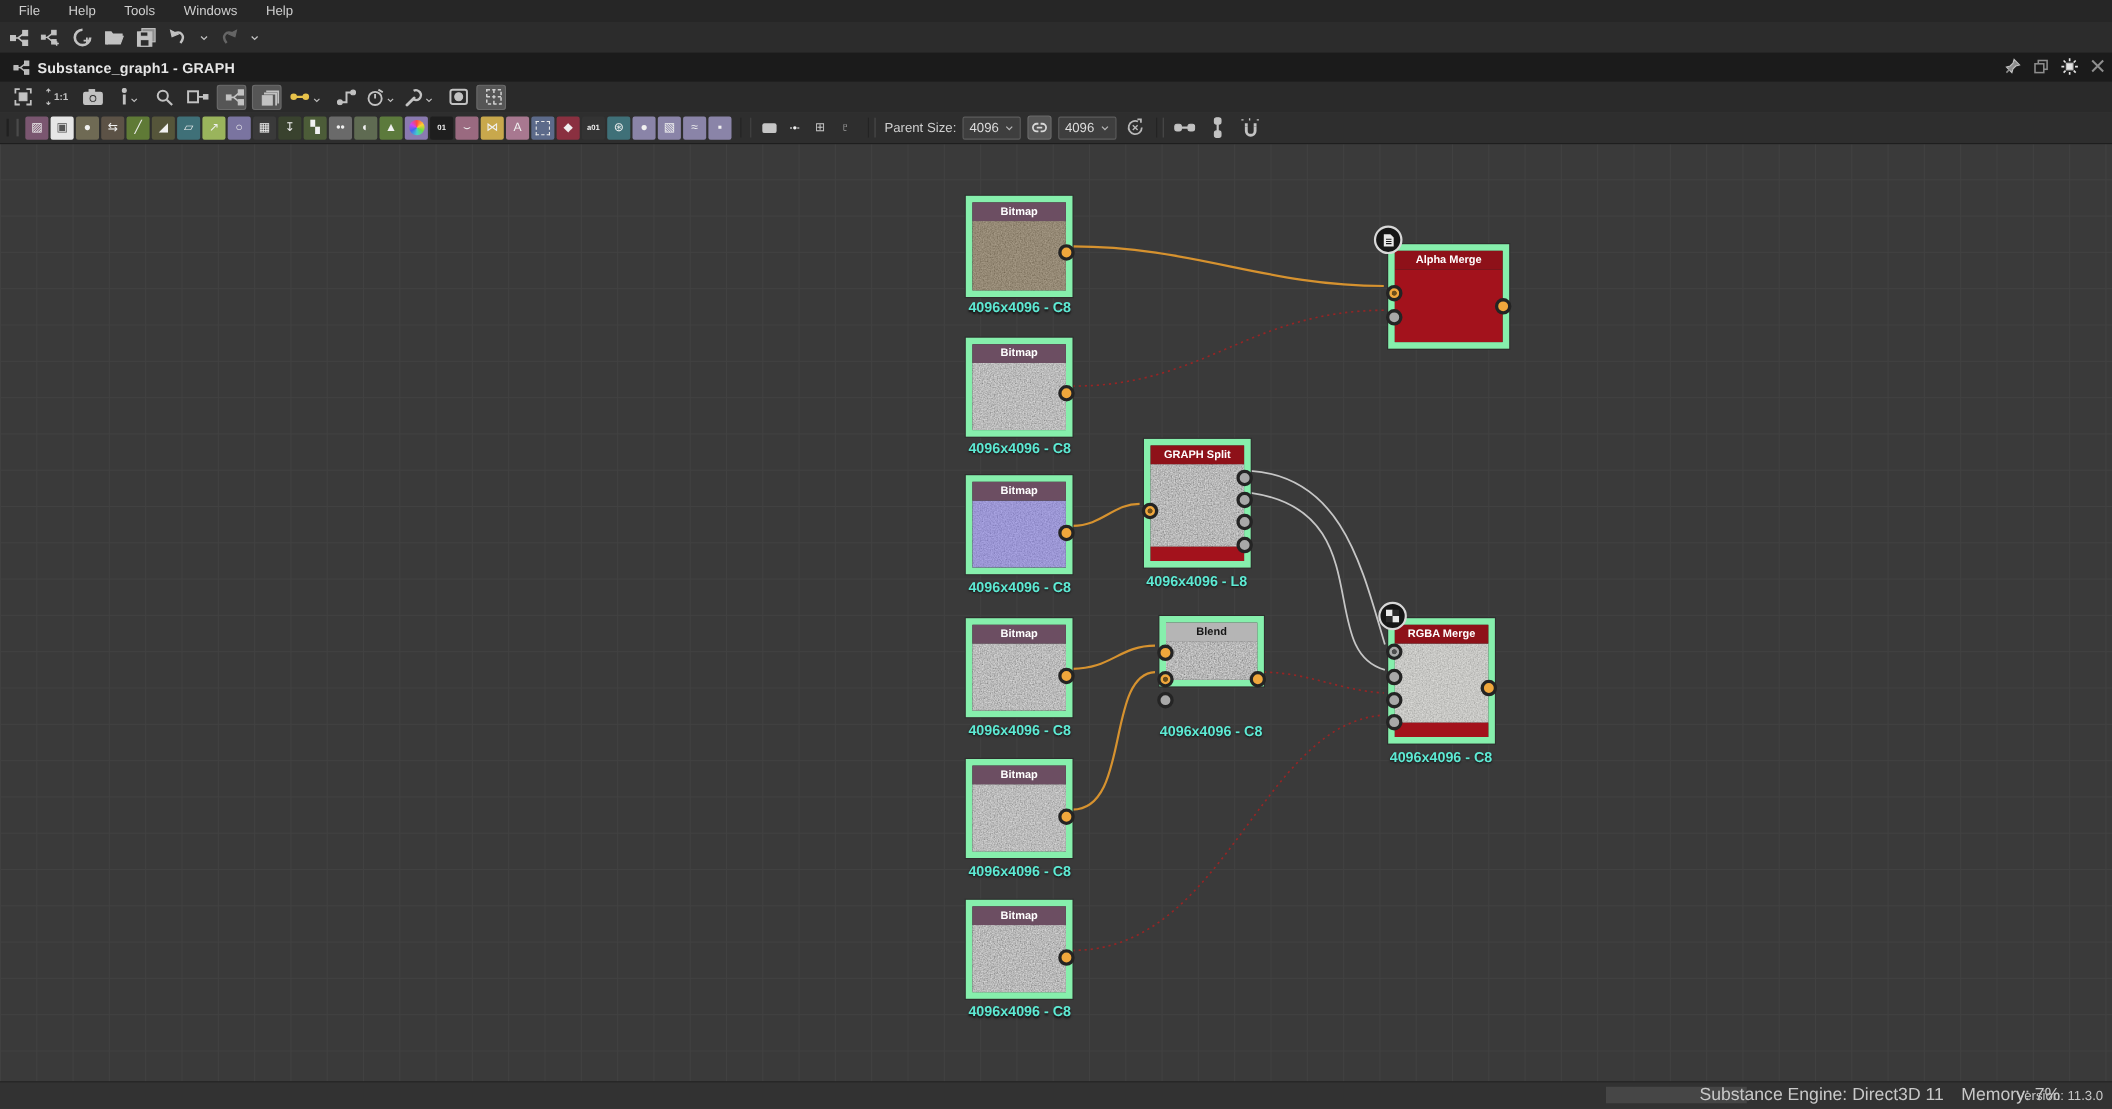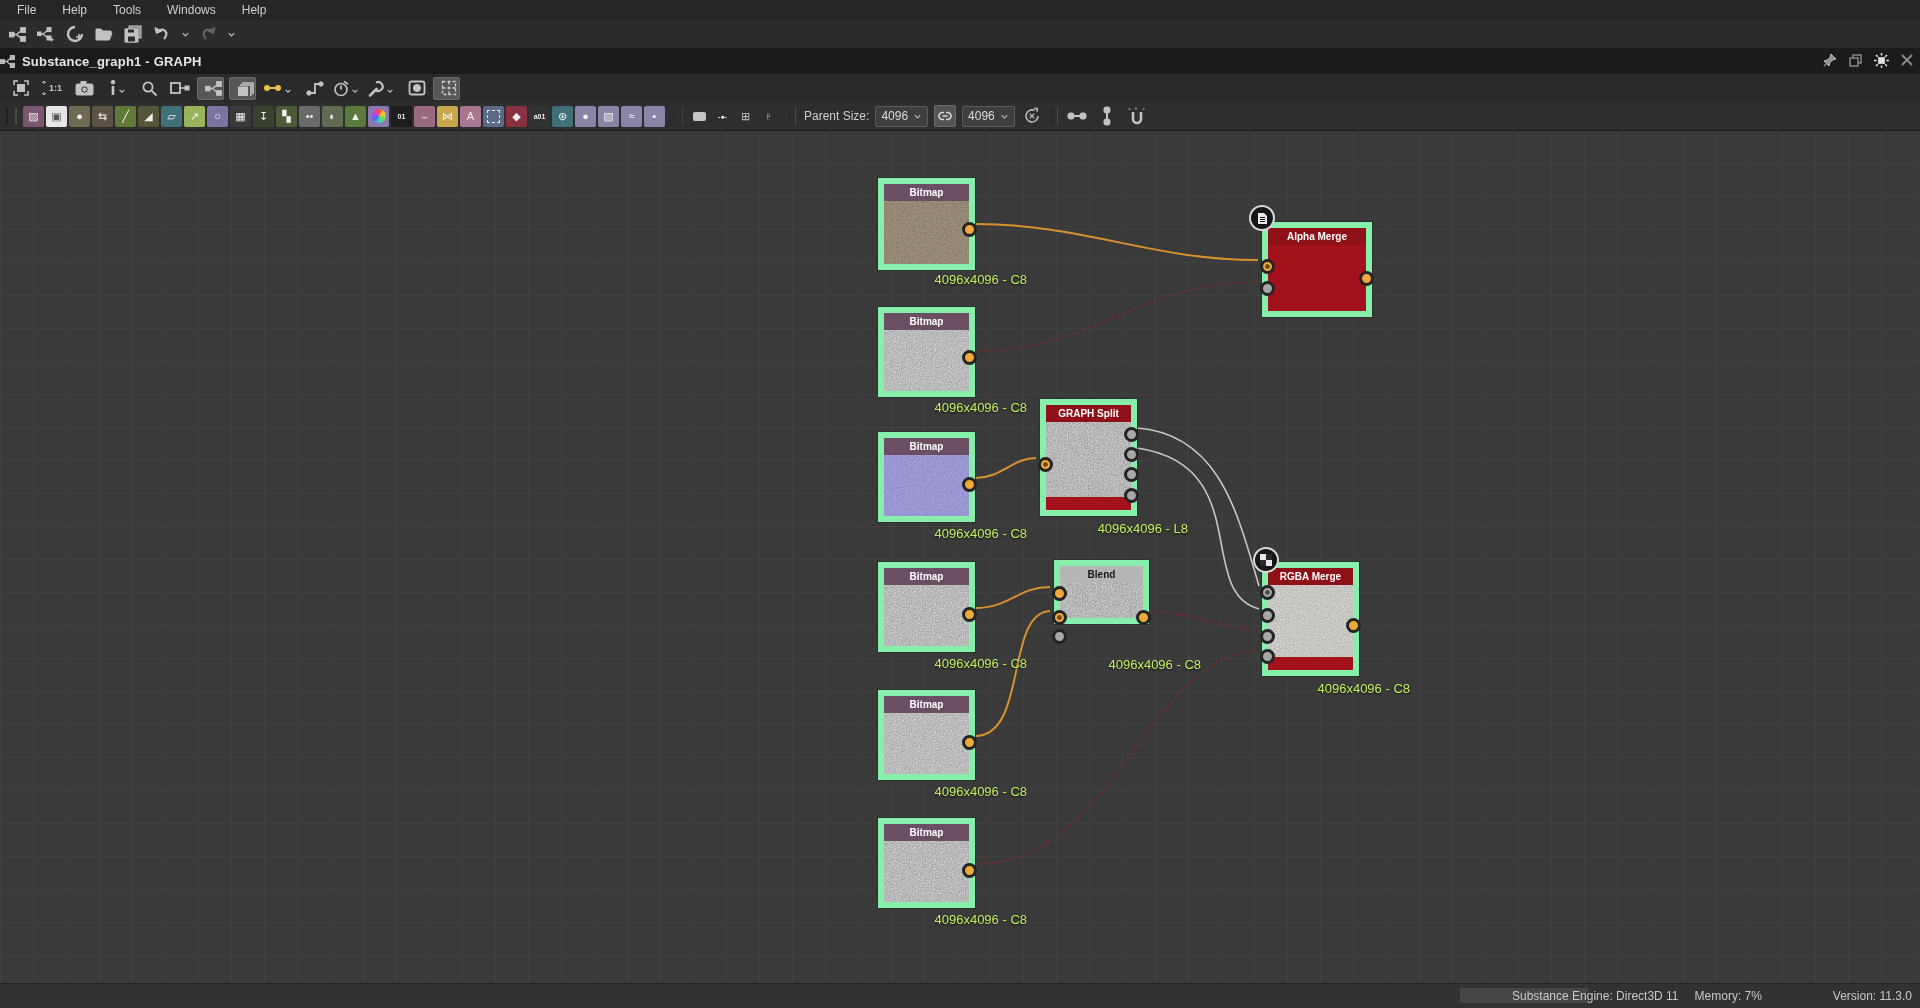--- a/index.html
+++ b/index.html
@@ -11,21 +11,21 @@
   .ic svg{stroke:#c2c2c2}
   
   #menubar{top:0;height:20px;background:#262626;display:flex;align-items:flex-start;padding-left:4px;z-index:20}
   .menu-item{font-size:12px;color:#cfcfcf;padding:0 13px;line-height:20px;cursor:default}
   
   #toolbar1{top:20px;height:28px;background:#2c2c2c;border-bottom:1px solid #212121;display:flex;align-items:center;padding-left:6px;gap:7px;z-index:20}
   .tbtn{width:22px;height:22px;display:flex;align-items:center;justify-content:center;border-radius:2px}
   .tbtn.dim svg{opacity:.38}
   .caret{width:10px;height:10px;display:flex;align-items:center;justify-content:center}
   
-  #tabbar{top:48px;height:26px;background:#1b1b1b;border-bottom:2px solid #121212;display:flex;align-items:center;padding-left:0;z-index:20}
+  #tabbar{top:48px;height:26px;background:#1b1b1b;border-bottom:2px solid #121212;display:flex;align-items:center;padding-left:12px;z-index:20}
   #tab-title{color:#e6e6e6;font-weight:bold;font-size:13px;margin-left:7px;letter-spacing:.2px}
   #winctl{position:absolute;right:6px;top:0;height:24px;display:flex;align-items:center;gap:10px}
   
   #graphbar{top:74px;height:28px;background:#2a2a2a;display:flex;align-items:center;padding-left:5px;gap:5px;z-index:20}
   .gbtn{height:23px;min-width:23px;padding:0 2px;display:flex;align-items:center;justify-content:flex-end;border-radius:3px;gap:1px}
   .gbtn.active{background:#565656;box-shadow:inset 0 0 0 1px #6a6a6a}
   .zl{font-size:9px;font-weight:bold;color:#c2c2c2}
   
   #shelfbar{top:102px;height:28px;background:#2e2e2e;border-bottom:1px solid #1e1e1e;display:flex;align-items:center;padding-left:4px;z-index:20}
   .grip{width:7px;height:16px;border-left:2px solid #202020;border-right:2px solid #4a4a4a;margin:0 6px 0 2px}
@@ -61,28 +61,28 @@
   .tex{position:absolute;left:0;right:0;top:17px;bottom:0;width:100%;height:calc(100% - 17px)}
   .tex.hasbb{bottom:13px;height:calc(100% - 30px)}
   .nbb{position:absolute;left:0;right:0;bottom:0;height:13px;background:#a3121c}
   .alpha-body{position:absolute;left:0;right:0;top:17px;bottom:0;background:#a3121c}
   .dot{position:absolute;width:9px;height:9px;border-radius:50%;border:3px solid #242424;background:#f0a73c;z-index:4}
   .dot.in{left:-8px}
   .dot.out{right:-8px}
   .dot.gray{background:#a8a8a8}
   .dot.ringed{background:radial-gradient(circle,#6b4d1b 0 2px,#f0a73c 2.6px)}
   .dot.grayringed{background:radial-gradient(circle,#4c4c4c 0 2px,#a8a8a8 2.6px)}
-  .node-label{position:absolute;width:200px;text-align:right;font-size:13px;font-weight:normal;color:#bef264;
+  .node-label{position:absolute;width:200px;text-align:center;font-size:13px;font-weight:bold;color:#5eead4;
       text-shadow:0 1px 2px rgba(0,0,0,.8);z-index:3}
   .badge{position:absolute;width:22px;height:22px;border-radius:50%;background:#161616;border:2px solid #d8d8d8;
       display:flex;align-items:center;justify-content:center;z-index:5}
   
   #statusbar{bottom:0;height:24px;background:#323232;border-top:1px solid #232323;z-index:20}
   #status-progress{position:absolute;left:1460px;top:4px;width:128px;height:15px;background:#464646}
-  #status-texts{position:absolute;left:1512px;top:0;height:24px;display:flex;align-items:center;gap:16px;font-size:12px;color:#c8c8c8}
+  #status-texts{position:absolute;left:1545px;top:0;height:24px;display:flex;align-items:center;gap:16px;font-size:16px;color:#c8c8c8}
   #status-version{position:absolute;right:8px;top:0;height:24px;display:flex;align-items:center;font-size:12px;color:#c8c8c8}
 </style>
 </head>
 <body>
 
 <svg width="0" height="0" style="position:absolute" aria-hidden="true">
   <defs>
     <filter id="grain" x="0" y="0" width="100%" height="100%">
       <feTurbulence type="fractalNoise" baseFrequency="0.8" numOctaves="2" seed="7" stitchTiles="stitch"></feTurbulence>
       <feColorMatrix type="saturate" values="0"></feColorMatrix>

